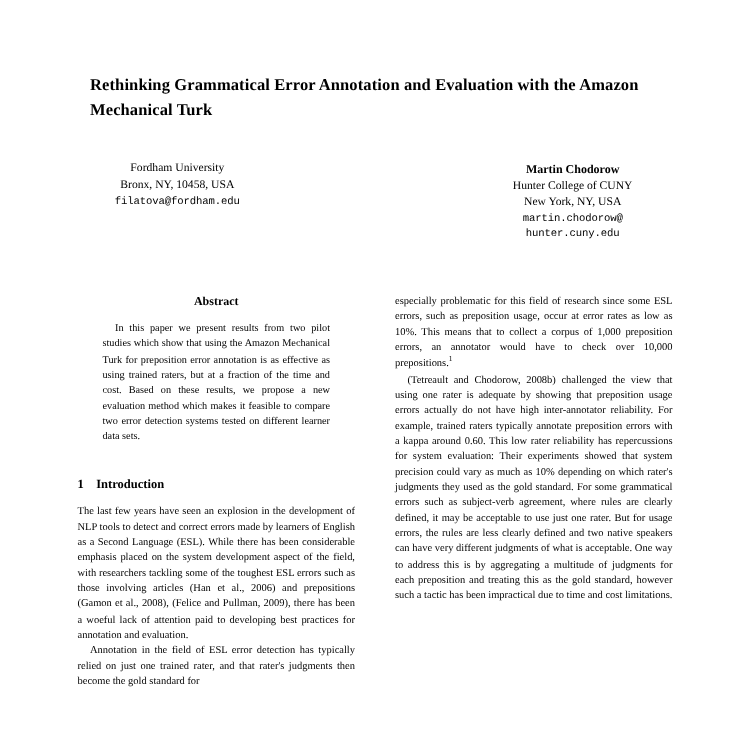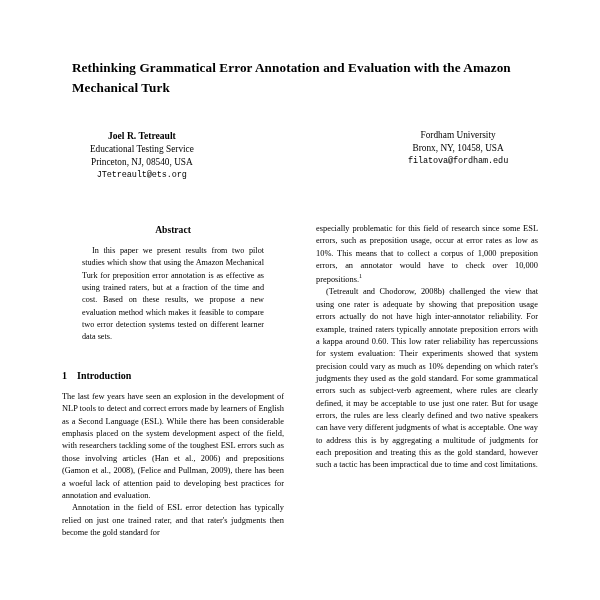--- a/index.html
+++ b/index.html
@@ -103,29 +103,29 @@
 </style>
 </head>
 <body>
 
 <div class="page">
 
   <div class="title">Rethinking Grammatical Error Annotation and Evaluation with the Amazon Mechanical Turk</div>
 
   <div class="authors">
     <div class="author-block">
-      <div class="author-name">Joel R. Tetreault</div>
-      <div>Educational Testing Service</div>
-      <div>Princeton, NJ, 08540, USA</div>
-      <div class="author-mail">JTetreault@ets.org</div>
-    </div>
-    <div class="author-block">
       <div>Fordham University</div>
       <div>Bronx, NY, 10458, USA</div>
       <div class="author-mail">filatova@fordham.edu</div>
+    </div>
+    <div class="author-block">
+      <div class="author-name">Martin Chodorow</div>
+      <div>Hunter College of CUNY</div>
+      <div>New York, NY, USA</div>
+      <div class="author-mail">martin.chodorow@ hunter.cuny.edu</div>
     </div>
   </div>
 
   <div class="columns">
 
     <div class="col">
       <div class="abstract-head">Abstract</div>
       <div class="abstract-body">In this paper we present results from two pilot studies which show that using the Amazon Mechanical Turk for preposition error annotation is as effective as using trained raters, but at a fraction of the time and cost. Based on these results, we propose a new evaluation method which makes it feasible to compare two error detection systems tested on different learner data sets.</div>
 
       <div class="section-head">

